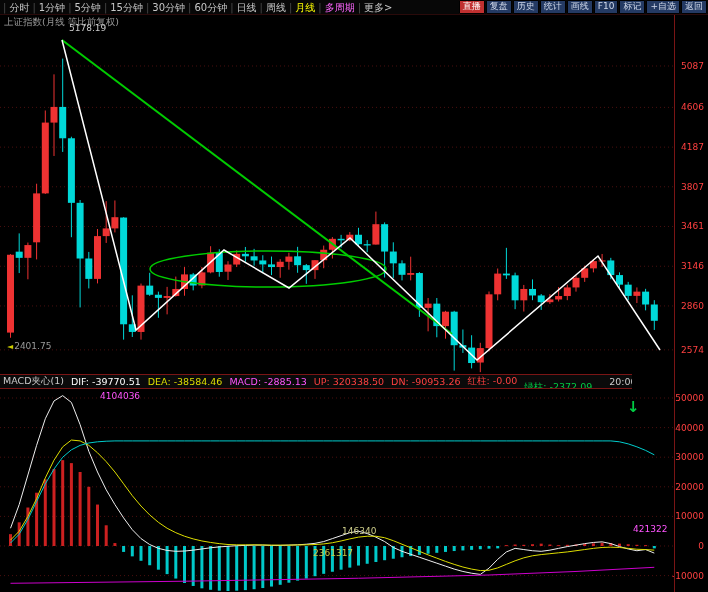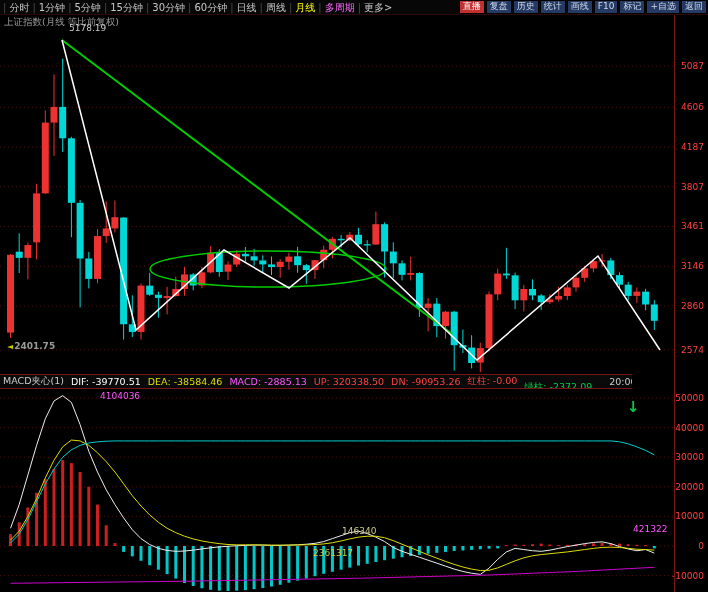--- a/index.html
+++ b/index.html
@@ -11,21 +11,21 @@
     border-bottom:1px solid #2a0a0a;white-space:nowrap;overflow:hidden;}
   .periods{display:flex;align-items:center;font-size:10px;line-height:13px;}
   .periods .p{color:#c8c8c8;cursor:default;}
   .periods .p::before{content:"|";color:#4a4a4a;margin:0 3px;}
   .tbr{display:flex;align-items:center;height:14px;padding-right:1px;}
   .tb-btn{font-size:9px;color:#cfd8ea;background:#243a63;border:1px solid #000;margin-left:1px;
     padding:0 3px;height:12px;line-height:11px;border-radius:1px;cursor:default;}
   .ov{position:absolute;z-index:4;white-space:nowrap;}
   .title{left:4px;top:16px;color:#9a9a9a;font-size:9.5px;}
   .peak{left:69px;top:23px;color:#cccccc;font-size:9px;}
-  .low{left:7px;top:341px;color:#9a9a9a;font-size:9px;font-weight:bold;}
+  .low{left:7px;top:341px;color:#9a9a9a;font-size:9px;}
   .low .lowmark{color:#cccc00;font-size:8px;margin-right:1px;}
   .macd-info{position:absolute;left:0;top:374px;width:632px;height:15px;background:#0a0a0a;
     border-top:1px solid #7a1515;border-bottom:1px solid #7a1515;display:flex;align-items:center;
     font-size:9.5px;z-index:5;padding-left:3px;box-sizing:border-box;white-space:nowrap;overflow:hidden;}
   .macd-info span{margin-right:7px;}
 </style>
 </head>
 <body>
 
 <div class="app">

